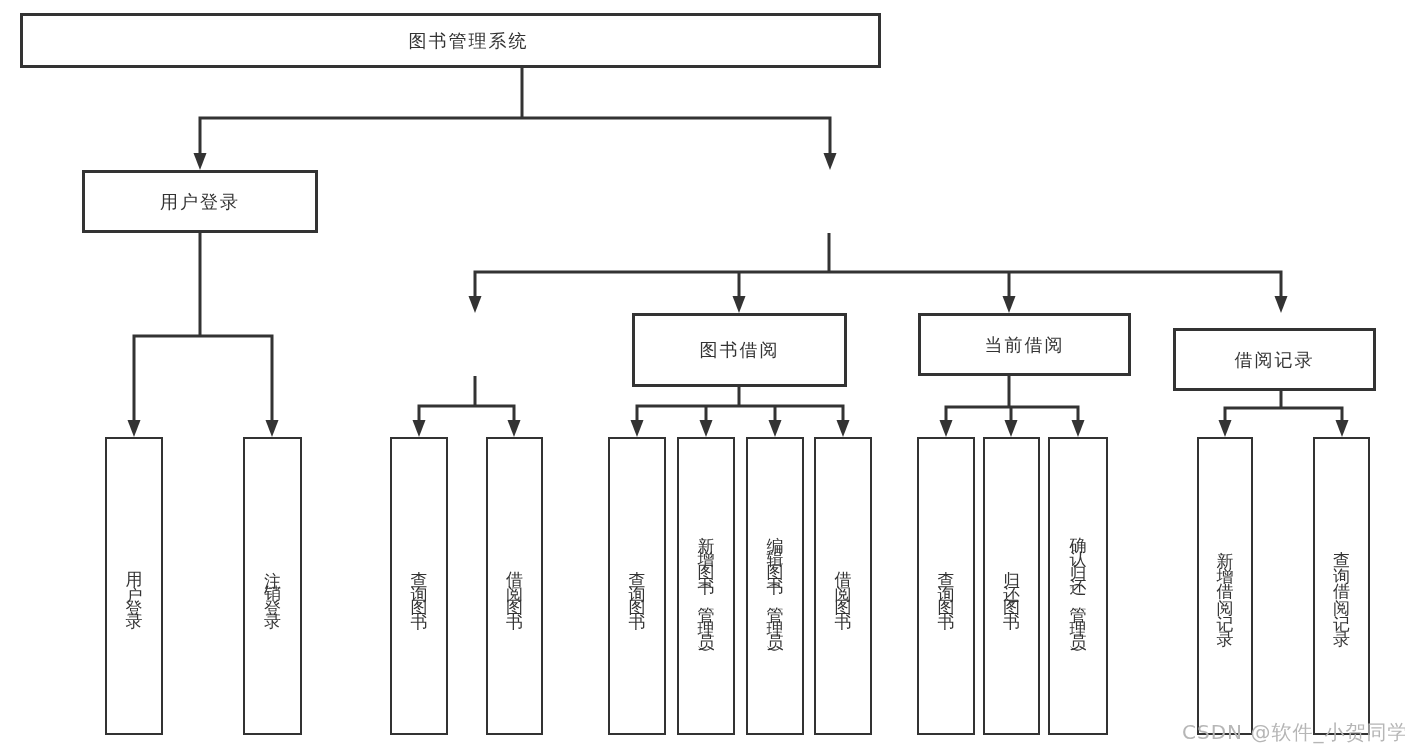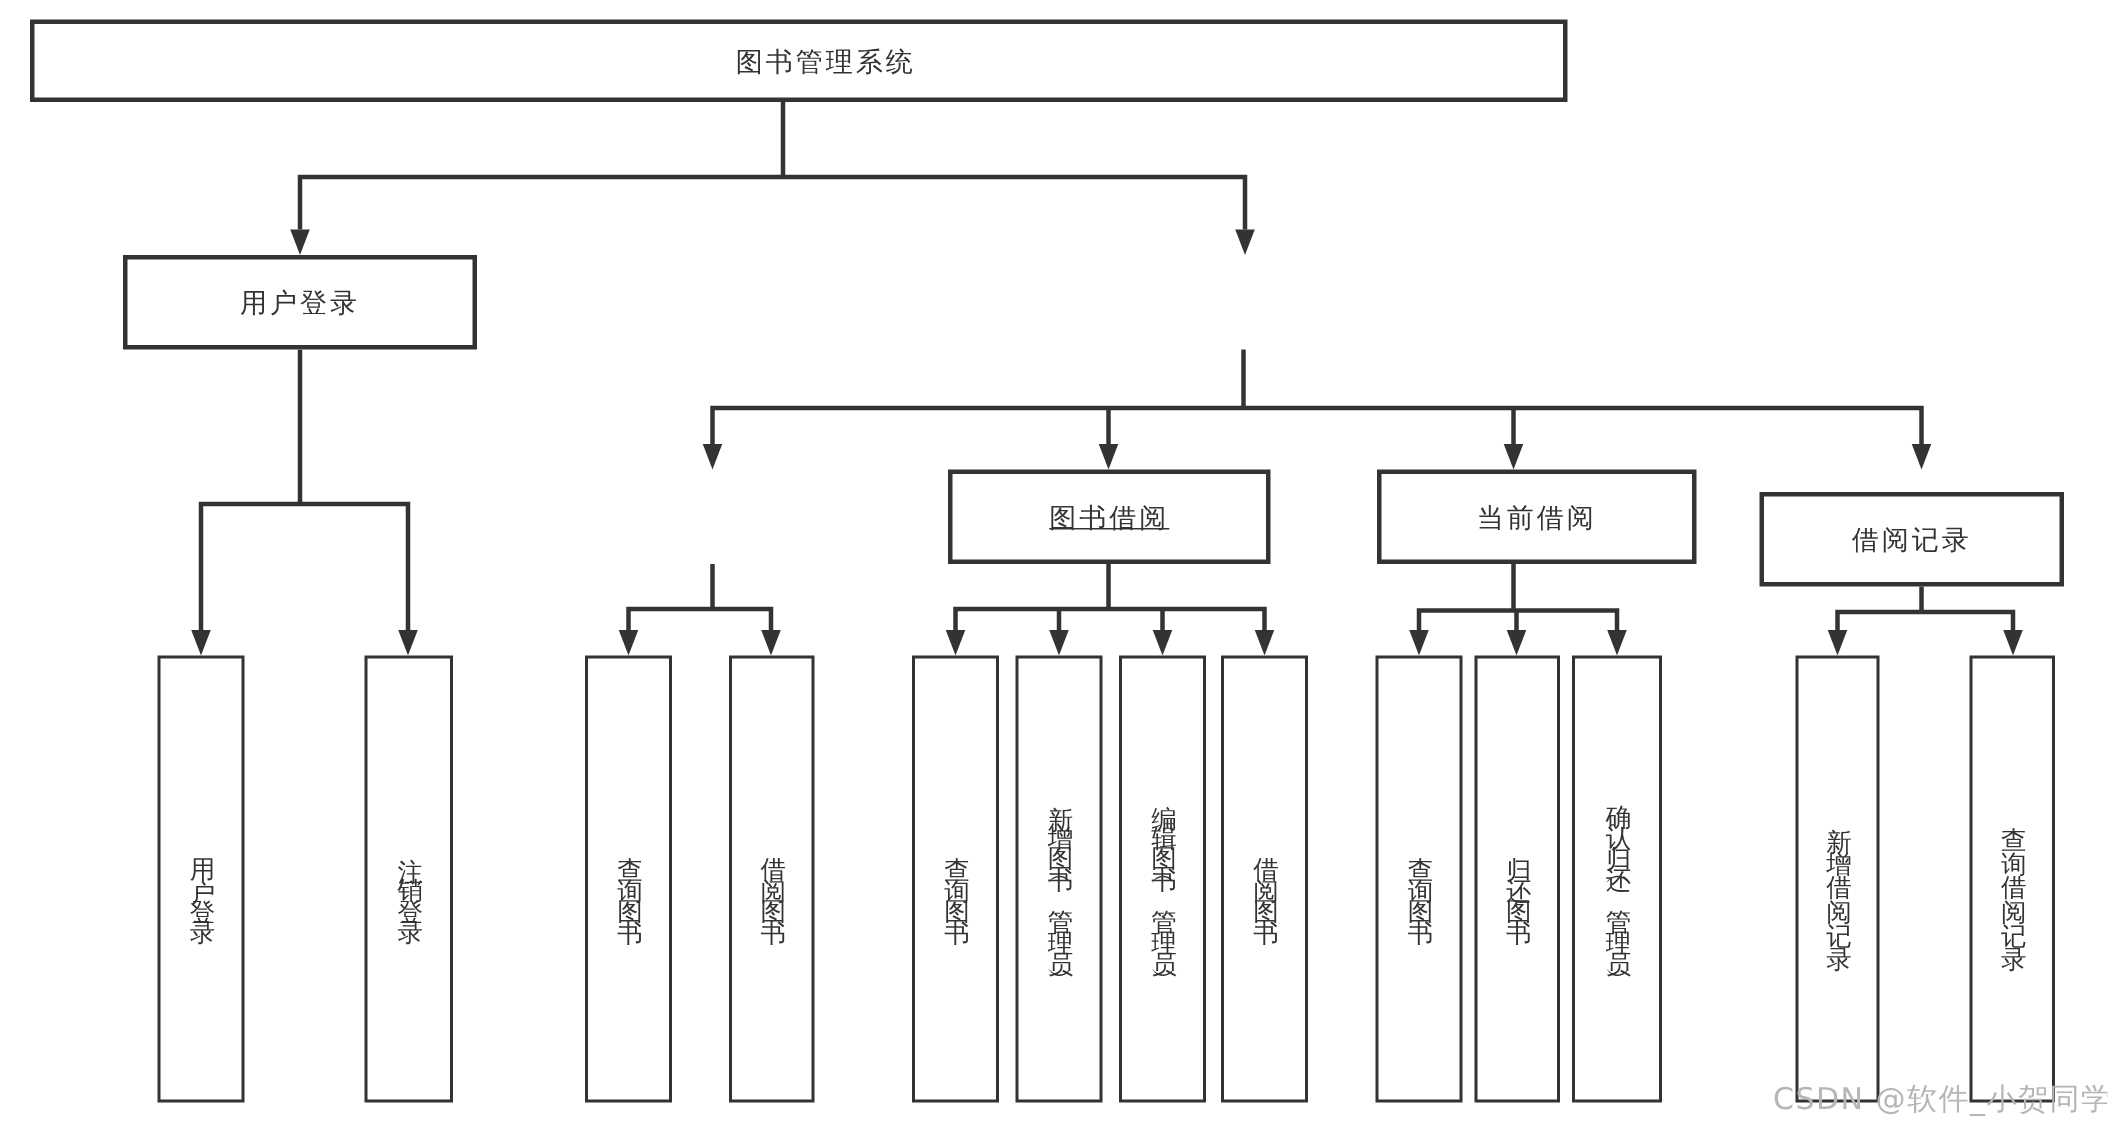--- a/index.html
+++ b/index.html
@@ -54,25 +54,25 @@
     left: 1182px;
     top: 719px;
     font-size: 20px;
     letter-spacing: 1px;
     color: #b6b6b6;
     white-space: nowrap;
     z-index: 5;
   }
 
   
-  #n-root   { left: 20px;   top: 13px;  width: 1025px; height: 55px; padding-left: 36px; }
+  #n-root   { left: 20px;   top: 13px;  width: 861px; height: 55px; padding-left: 36px; }
   #n-login  { left: 82px;   top: 170px; width: 236px;  height: 63px; }
   #n-mgmt   { left: 712px;  top: 170px; width: 235px;  height: 63px; }
   #n-newrec { left: 362px;  top: 313px; width: 226px;  height: 63px; }
-  #n-borrow { left: 632px;  top: 313px; width: 215px;  height: 63px; text-decoration: underline; }
+  #n-borrow { left: 632px;  top: 313px; width: 215px;  height: 74px; }
   #n-current{ left: 902px;  top: 313px; width: 213px;  height: 63px; margin-left: 16px; }
   #n-records{ left: 1173px; top: 328px; width: 203px;  height: 63px; }
 
   
   #l-ul1 { left: 105px;  width: 58px; }
   #l-ul2 { left: 243px;  width: 59px; }
   #l-nr1 { left: 390px;  width: 58px; }
   #l-nr2 { left: 486px;  width: 57px; }
   #l-bb1 { left: 608px;  width: 58px; }
   #l-bb2 { left: 677px;  width: 58px; }

